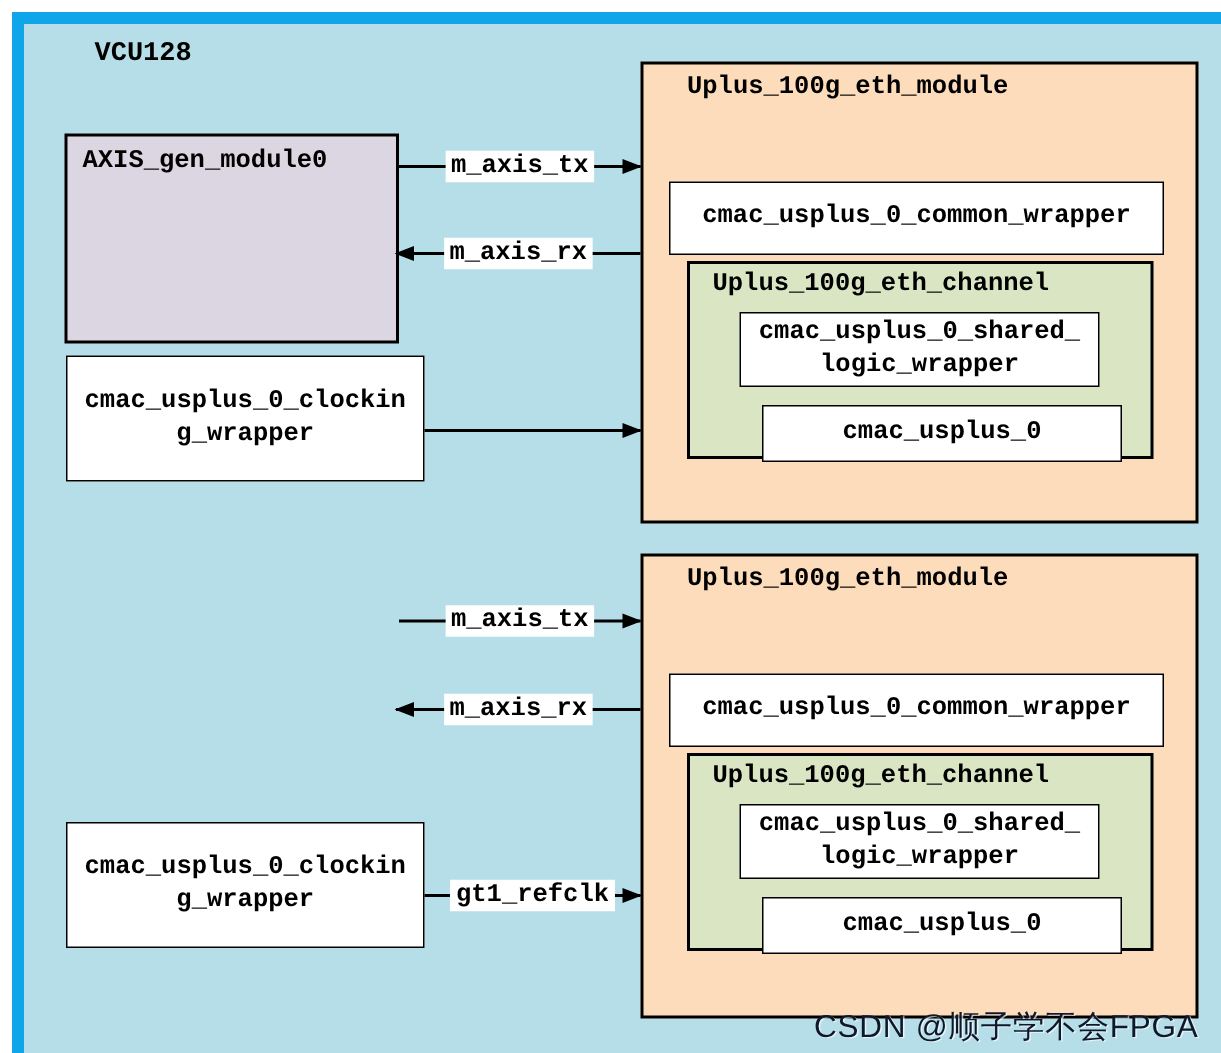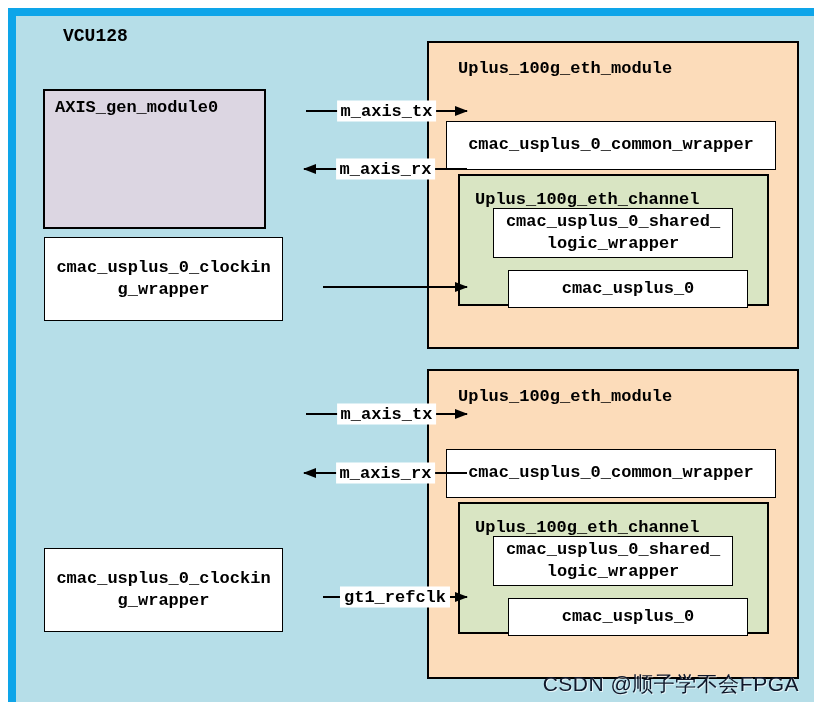--- a/index.html
+++ b/index.html
@@ -27,21 +27,21 @@
   }
   .box {
     position: absolute;
     box-sizing: border-box;
     border: 2px solid #000;
     font-size: 17px;
   }
   .axis-box { background: #dcd6e2; }
   .axis-box .box-title { position: absolute; left: 10px; top: 7px; white-space: nowrap; }
   .module-box { background: #fcdcba; }
-  .module-box .box-title { position: absolute; left: 29px; top: 6px; white-space: nowrap; margin-top: 10px; }
+  .module-box .box-title { position: absolute; left: 29px; top: 6px; white-space: nowrap; }
   .channel-box { background: #d9e5c3; }
   .channel-box .box-title { position: absolute; left: 15px; top: 4px; white-space: nowrap; }
   .leaf-box {
     background: #ffffff;
     border-width: 1.5px;
     display: flex;
     flex-direction: column;
     align-items: center;
     justify-content: center;
     text-align: center;
@@ -54,21 +54,21 @@
   
   .axis-box.s1 { left: 27px; top: 363px; width: 223px; height: 146px; }
   .clk-box.s1  { left: 28px; top: 532px; width: 239px; height: 84px; }
   .module-box.s1 { left: 411px; top: 353px; width: 372px; height: 310px; }
   
   .common-box  { left: 17px; top: 62px; width: 330px; height: 49px; margin-top: 16px; }
   .channel-box { left: 29px; top: 131px; width: 311px; height: 132px; }
   .shared-box  { left: 33px; top: 32px; width: 240px; height: 50px; }
   .cmac-box    { left: 48px; top: 94px; width: 240px; height: 38px; }
   
-  .arrow { position: absolute; height: 24px; margin-left: 40px; }
+  .arrow { position: absolute; height: 24px; }
   .arrow .shaft {
     position: absolute; left: 0; right: 0; top: 50%;
     height: 2px; margin-top: -1px; background: #000;
   }
   .arrow .head-right {
     position: absolute; right: -1px; top: 50%; transform: translateY(-50%);
     width: 0; height: 0;
     border-left: 13px solid #000;
     border-top: 5px solid transparent;
     border-bottom: 5px solid transparent;

